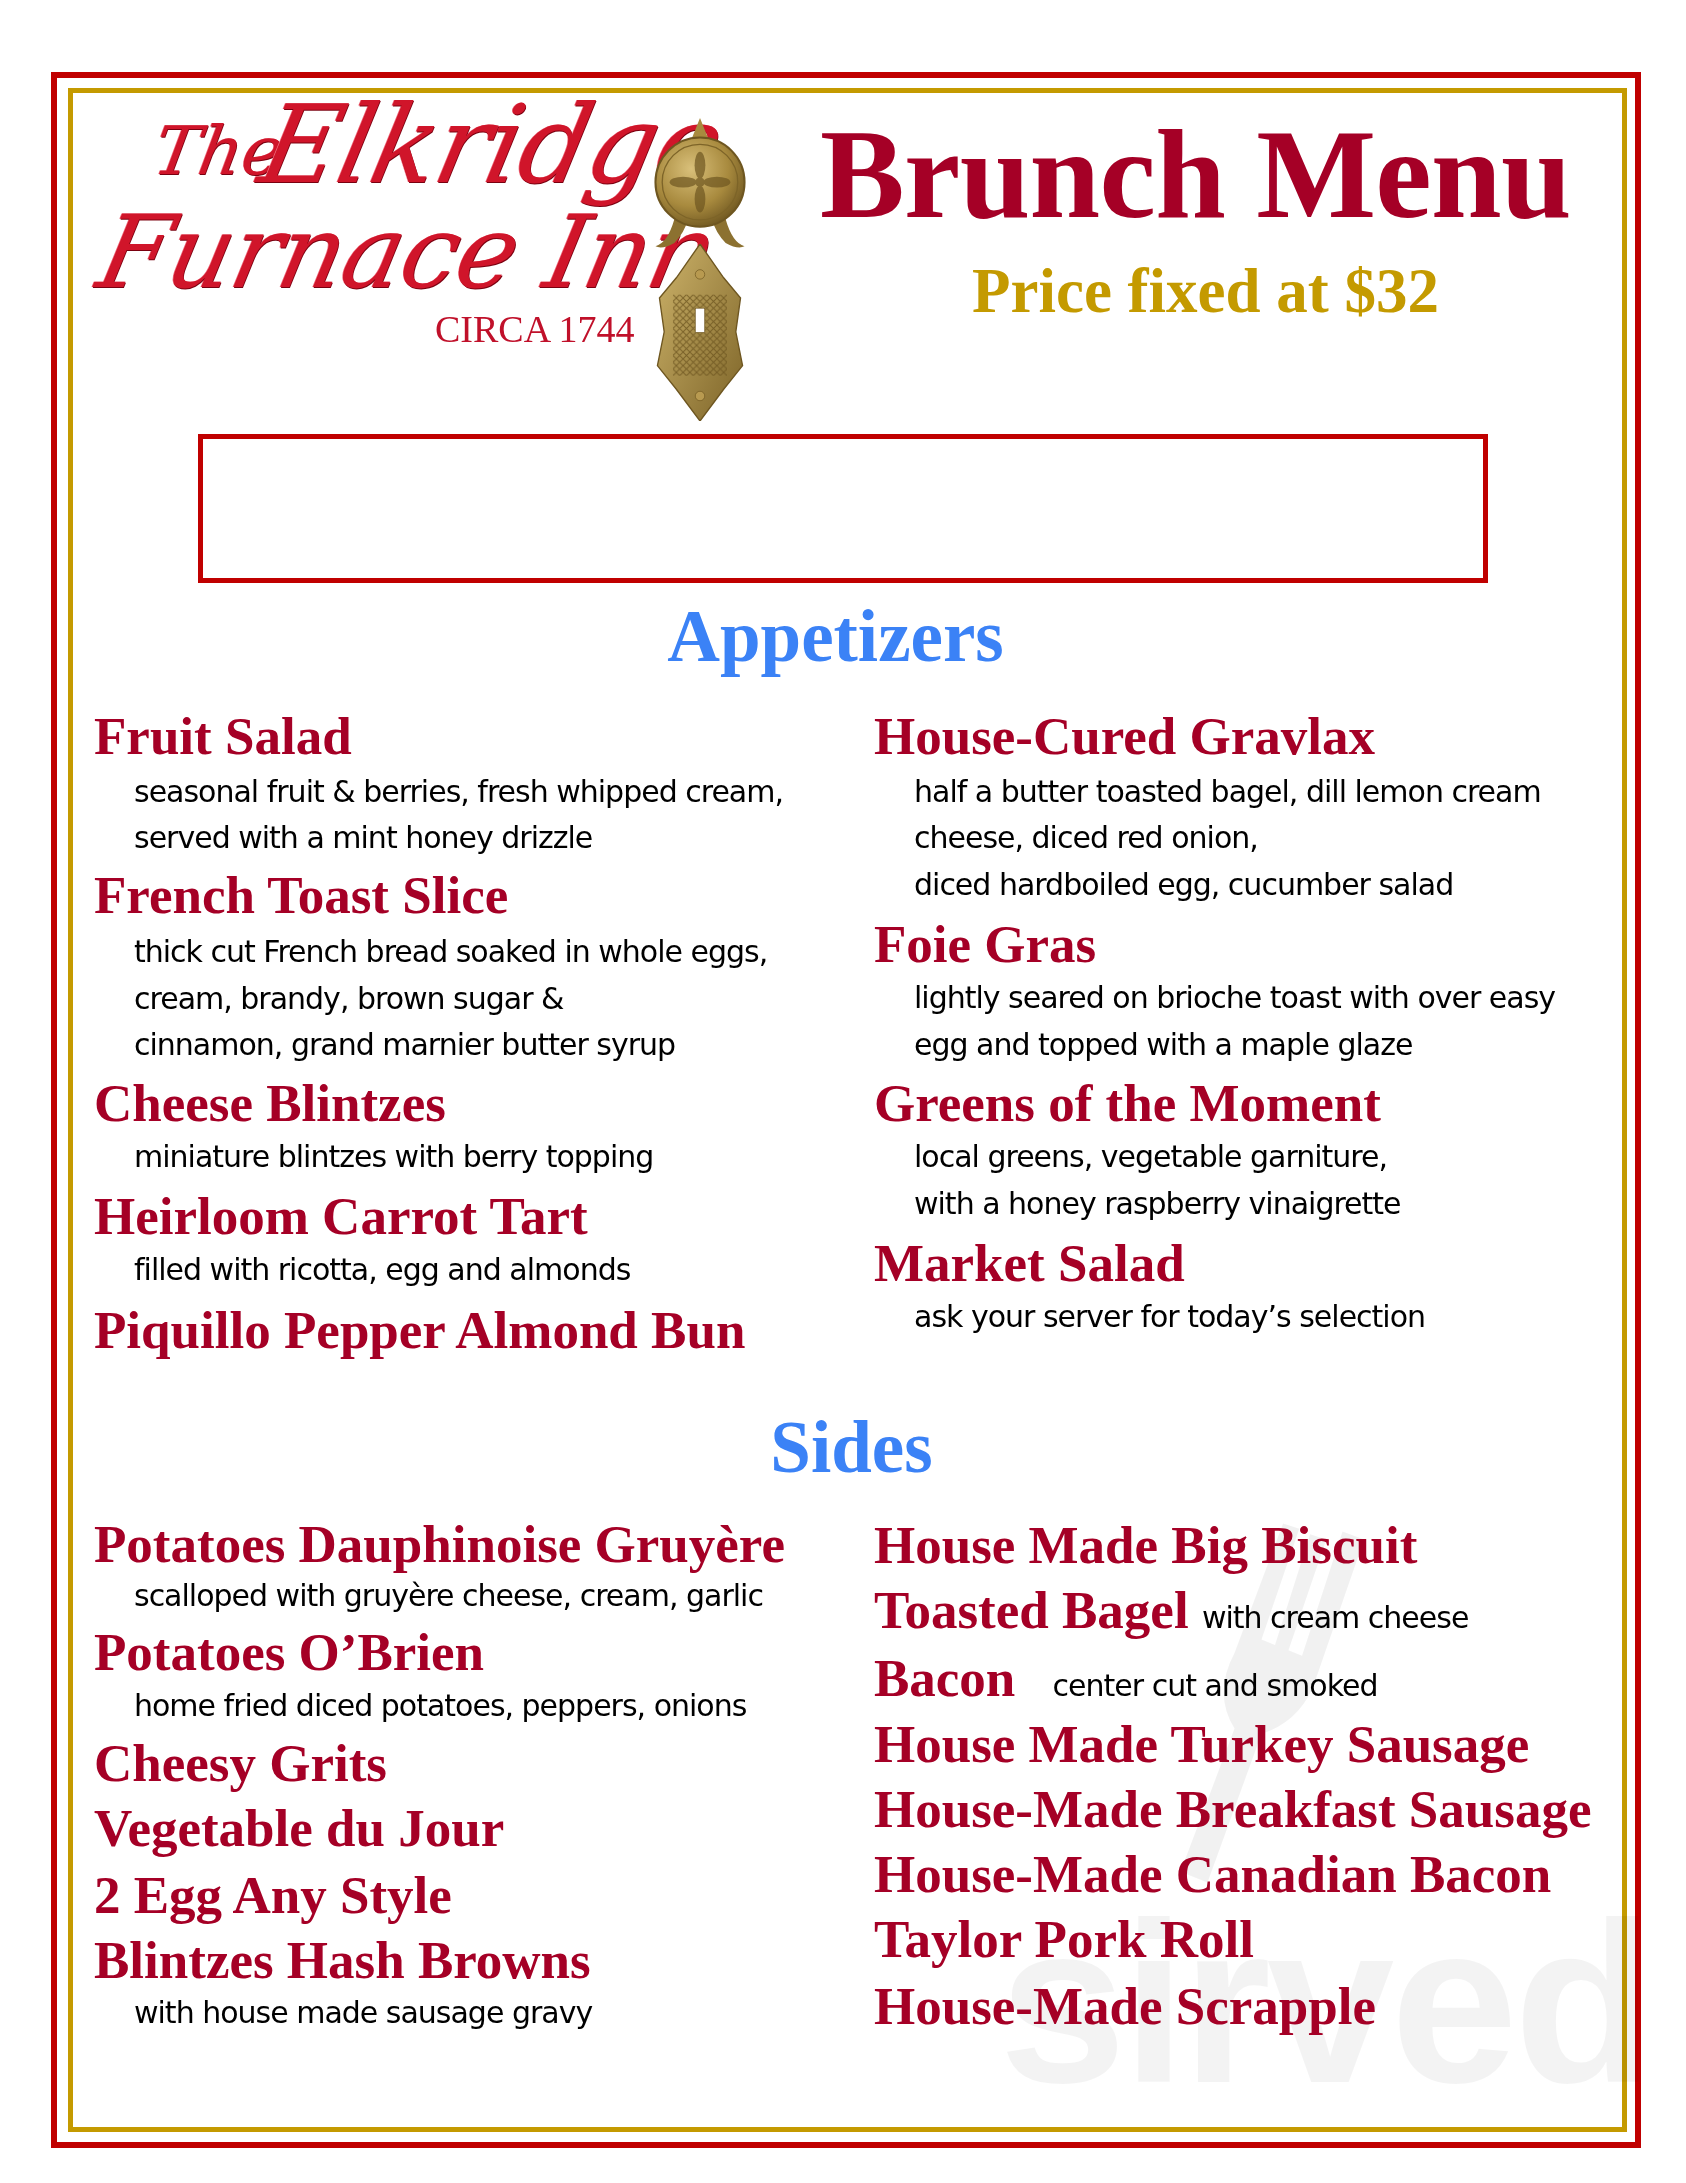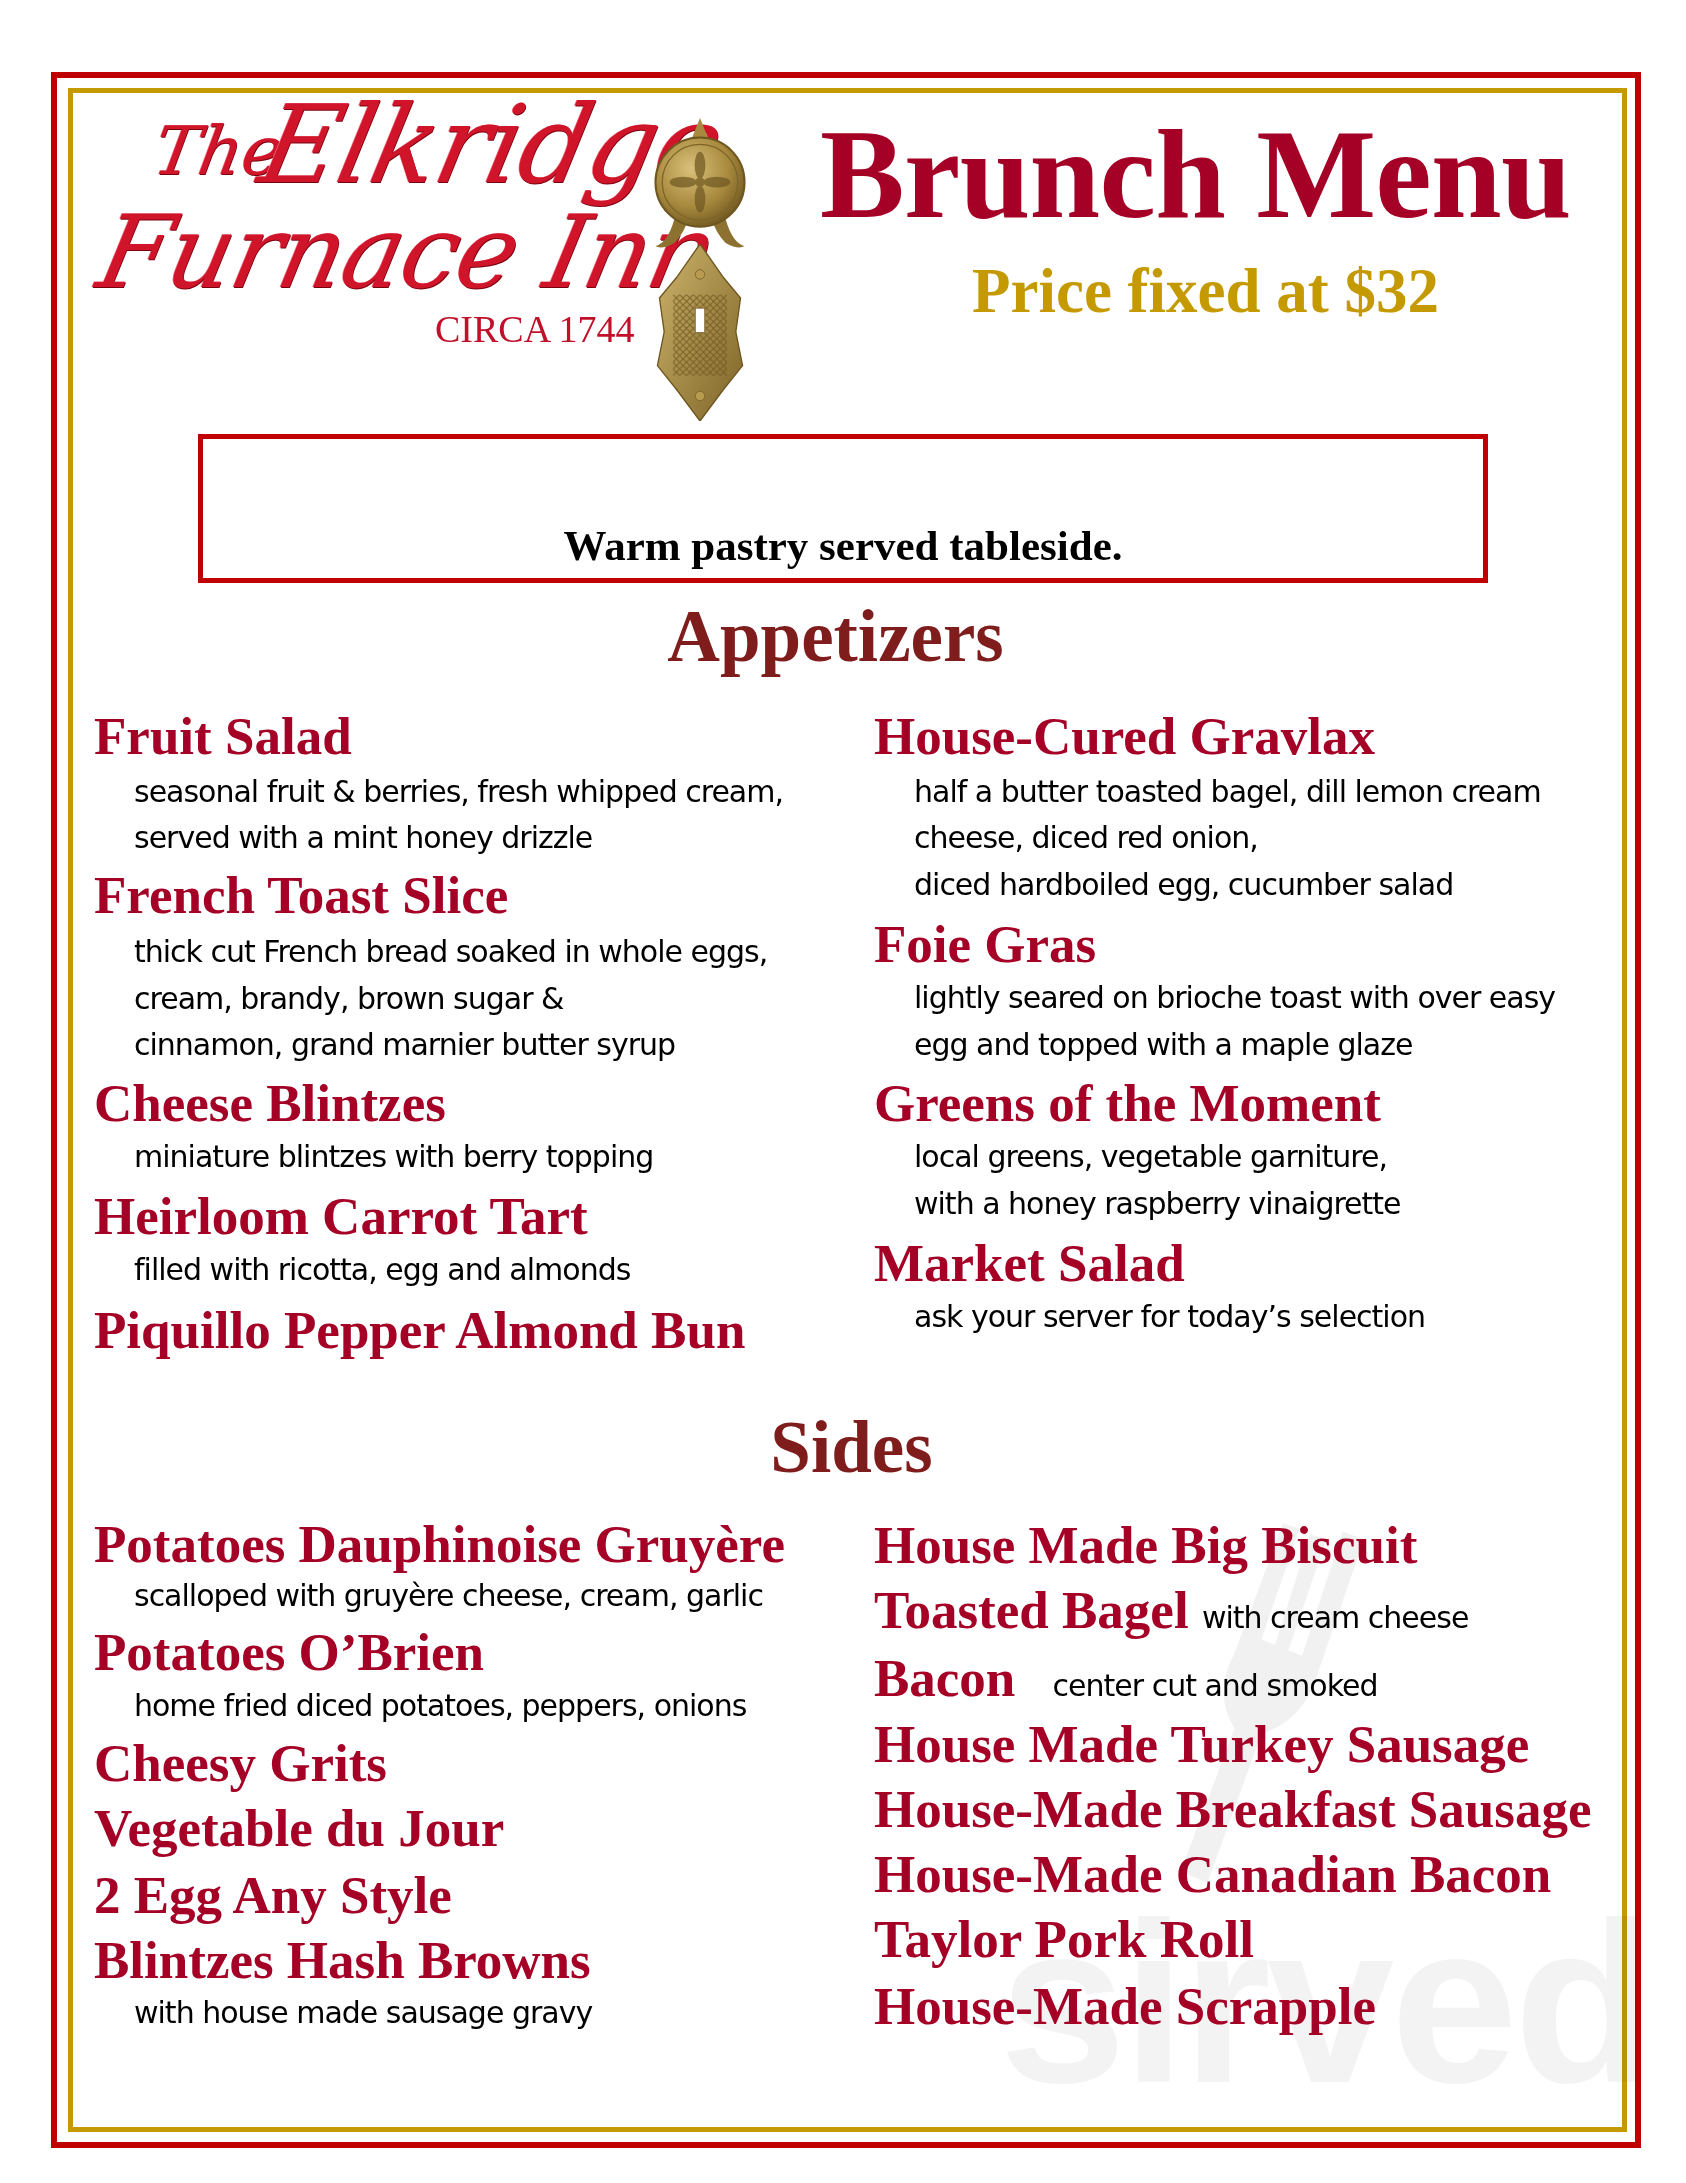--- a/index.html
+++ b/index.html
@@ -24,21 +24,21 @@
   .plate { left:656px; top:244px; width:88px; height:177px; }
 
   .title { left:820px; top:111px; font-size:127px; line-height:1; font-weight:bold; letter-spacing:-0.7px; }
   .price { left:972px; top:260px; font-size:63px; line-height:1; font-weight:bold; }
 
   .instr-box { position:absolute; left:198px; top:434px; width:1290px; height:149px; box-sizing:border-box; border:5.4px solid #C00000; }
   .instr { position:absolute; left:0; width:100%; text-align:center; font-family:"Liberation Serif", serif; font-weight:bold; color:#000; font-size:43px; line-height:1; }
   .instr-1 { top:27px; }
   .instr-2 { top:85px; }
 
-  .section-h { position:absolute; left:0; width:1671px; text-align:center; font-family:"Liberation Serif", serif; font-weight:bold; color:#7f1d1d; font-size:73px; line-height:1; }
+  .section-h { position:absolute; left:0; width:1671px; text-align:center; font-family:"Liberation Serif", serif; font-weight:bold; color:#3b82f6; font-size:73px; line-height:1; }
   .sec-app { top:600px; }
   .sec-sides { top:1411px; padding-left:16px; }
 
   .item { position:absolute; font-family:"Liberation Serif", serif; font-weight:bold; color:#A50026; font-size:53px; line-height:1; white-space:nowrap; }
   .desc { position:absolute; font-family:"DejaVu Sans", sans-serif; color:#000; font-size:30px; line-height:1; white-space:nowrap; letter-spacing:-1px;margin-left:40px; }
   .inline-desc { font-family:"DejaVu Sans", sans-serif; color:#000; font-size:30px; font-weight:normal; letter-spacing:-1px; }
   .colL { left:94px; }
   .colR { left:874px; }
 
   .watermark { position:absolute; left:999px; top:1889px; font-family:"Liberation Sans", sans-serif; font-weight:bold; font-size:229px; color:#000; opacity:0.045; line-height:1; letter-spacing:-4px; }
@@ -97,21 +97,20 @@
   <rect x="25" y="75" width="80" height="120" fill="url(#lattice)" opacity="0.8"></rect>
   <circle cx="65" cy="45" r="7" fill="#b89a50" stroke="#6e5620"></circle>
   <circle cx="65" cy="225" r="7" fill="#b89a50" stroke="#6e5620"></circle>
   <rect x="58" y="95" width="14" height="36" fill="#ffffff" stroke="#6e5620"></rect>
 </svg>
 
 <div class="abs serif crimson title">Brunch Menu</div>
 <div class="abs serif gold price">Price fixed at $32</div>
 
 <div class="instr-box">
-  <div class="instr instr-2">Warm pastry served tableside.</div>
 </div>
 
 <div class="section-h sec-app">Appetizers</div>
 
 <div class="item colL" style="top:710px">Fruit Salad</div>
 <div class="desc colL" style="top:777px">seasonal fruit &amp; berries, fresh whipped cream,</div>
 <div class="desc colL" style="top:823px">served with a mint honey drizzle</div>
 
 <div class="item colL" style="top:869px">French Toast Slice</div>
 <div class="desc colL" style="top:937px">thick cut French bread soaked in whole eggs,</div>

